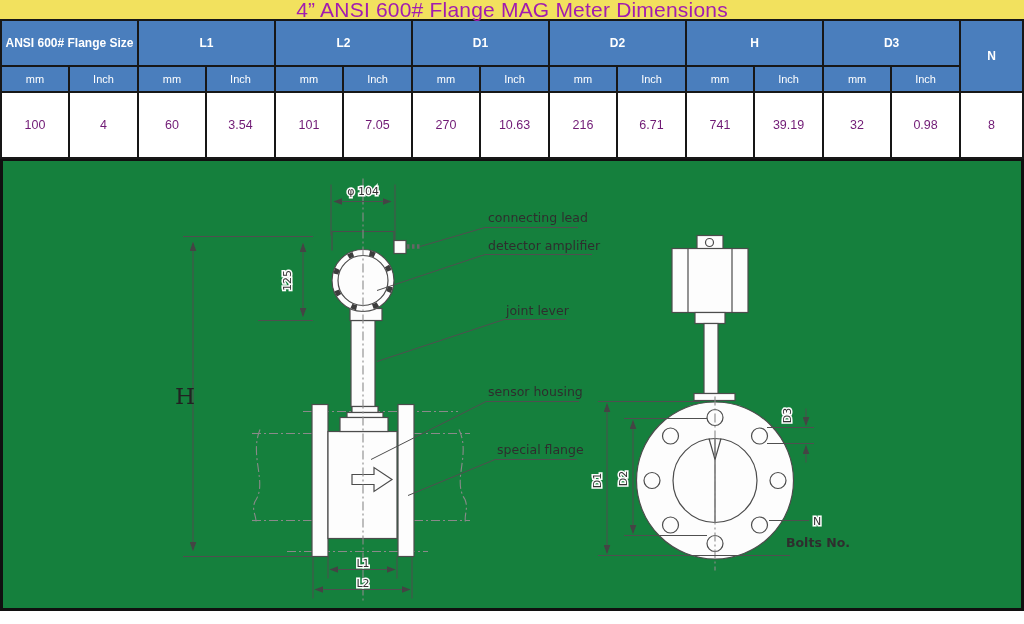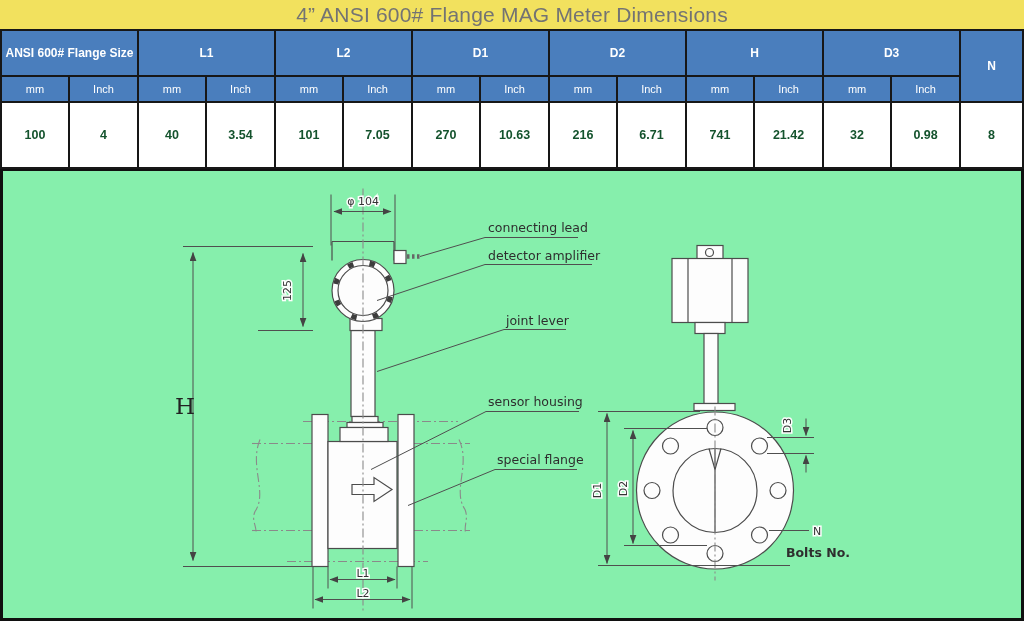--- a/index.html
+++ b/index.html
@@ -1,29 +1,29 @@
 <!DOCTYPE html>
 <html><head>
 <meta charset="utf-8">
 <style>
   html,body{margin:0;padding:0;background:#fff;}
   .page{position:relative;width:1024px;height:624px;overflow:hidden;background:#fff;
         font-family:"Liberation Sans",sans-serif;}
   
-  .title-bar{height:29px;background:#f2e15e;display:flex;align-items:center;justify-content:center;
-             font-size:21px;color:#737373;letter-spacing:.2px;}
+  .title-bar{height:19px;background:#f2e15e;display:flex;align-items:center;justify-content:center;
+             font-size:21px;color:#a21caf;letter-spacing:.2px;}
   
   table.dims{width:1024px;border-collapse:collapse;table-layout:fixed;}
   table.dims th,table.dims td{border:2px solid #171717;text-align:center;vertical-align:middle;padding:0;overflow:hidden;}
   table.dims thead th{background:#4a7ebd;color:#fff;}
   .g-row th{height:44px;font-size:12px;font-weight:bold;}
   .u-row th{height:24px;font-size:11px;font-weight:normal;}
-  .v-row td{height:64px;font-size:12.5px;font-weight:700;color:#14532d;background:#fff;}
+  .v-row td{height:64px;font-size:12.5px;font-weight:400;color:#701a75;background:#fff;}
   
-  .diagram{box-sizing:border-box;height:452px;border:3px solid #101010;border-top-width:2px;background:#86efac;}
+  .diagram{box-sizing:border-box;height:452px;border:3px solid #101010;border-top-width:2px;background:#15803d;}
   .diagram svg{display:block;width:100%;height:100%;}
   svg .geo{stroke:#4c4c4c;stroke-width:1.2;fill:none;}
   svg .geow{stroke:#4c4c4c;stroke-width:1.2;fill:#fdfdfd;}
   svg .dash{stroke:#8a8a8a;stroke-width:1.1;fill:none;stroke-dasharray:9 3 2 3;}
   svg .dim{stroke:#4f4f4f;stroke-width:1;fill:none;}
   svg .dimtxt{font-family:"DejaVu Sans",sans-serif;font-size:11px;fill:#333;
               paint-order:stroke;stroke:#fdfdfd;stroke-width:3px;}
   svg .callout{font-family:"DejaVu Sans",sans-serif;font-size:12.5px;fill:#2e2e2e;}
   svg .hlabel{font-family:"DejaVu Serif",serif;font-size:23px;fill:#222;}
 </style>
@@ -77,30 +77,30 @@
         <th>mm</th>
         <th>Inch</th>
         <th>mm</th>
         <th>Inch</th>
       </tr>
     </thead>
     <tbody>
       <tr class="v-row">
         <td>100</td>
         <td>4</td>
-        <td>40</td>
+        <td>60</td>
         <td>3.54</td>
         <td>101</td>
         <td>7.05</td>
         <td>270</td>
         <td>10.63</td>
         <td>216</td>
         <td>6.71</td>
         <td>741</td>
-        <td>21.42</td>
+        <td>39.19</td>
         <td>32</td>
         <td>0.98</td>
         <td>8</td>
       </tr>
     </tbody>
   </table>
 
   <div class="diagram">
     <svg viewBox="3 173 1018 446" preserveAspectRatio="xMidYMid meet">
       <defs>

